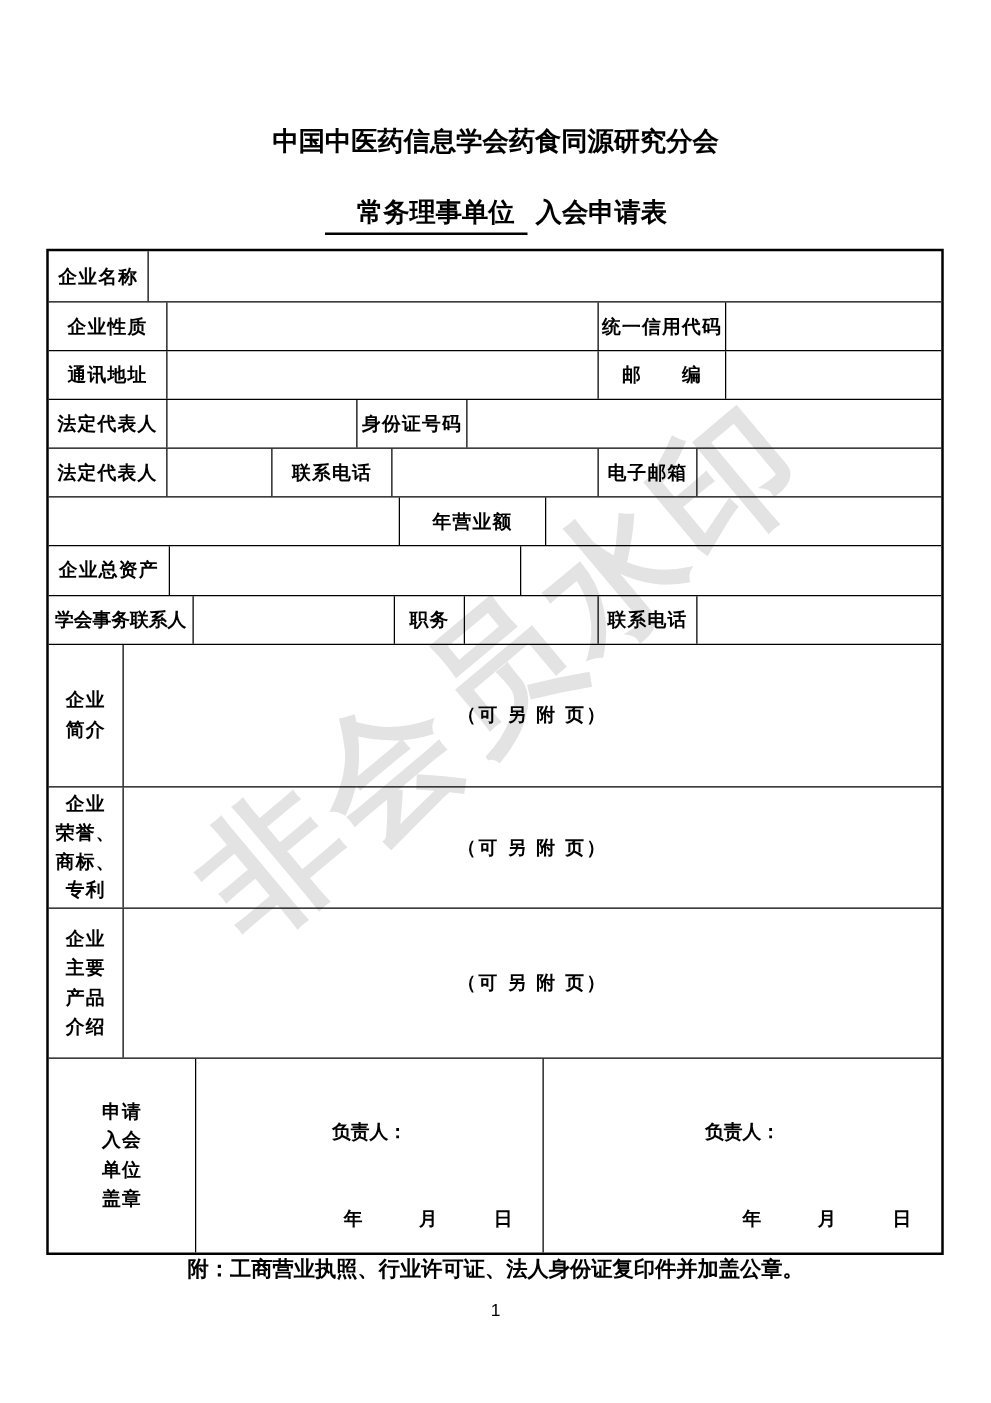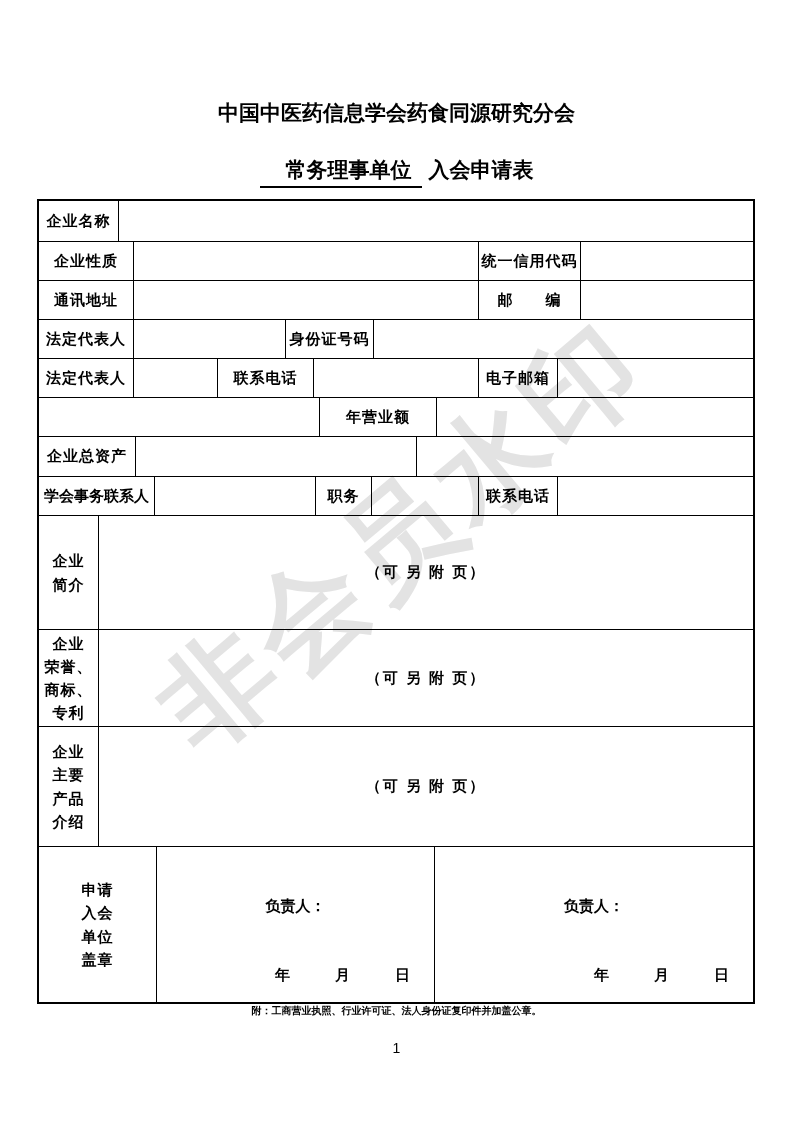--- a/index.html
+++ b/index.html
@@ -72,21 +72,21 @@
     transform:translateY(-50%);
     text-align:center; font-weight:600; font-size:15px;
   }
   .sig .date {
     position:absolute; right:24px; bottom:17px;
     font-weight:600; font-size:15px; white-space:pre;
   }
   .footer-note {
     position:absolute; top:1004px; left:0; width:793px;
     text-align:center;
-    font-size:10px; font-weight:600;
+    font-size:17px; font-weight:600;
     z-index:2;
   }
   .page-number {
     position:absolute; top:1040px; left:0; width:793px;
     text-align:center;
     font-size:14px;
     z-index:2;
   }
 </style>
 </head>

